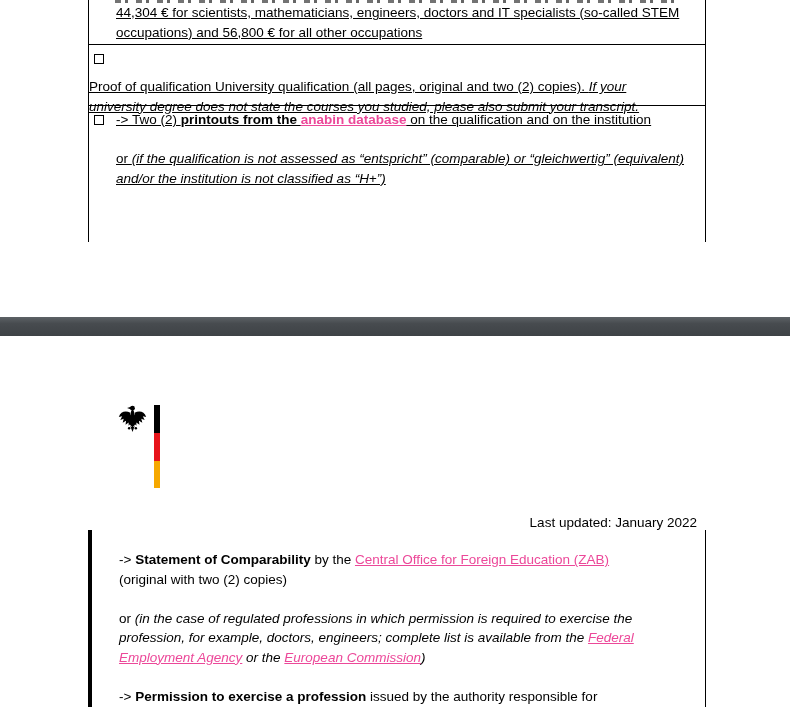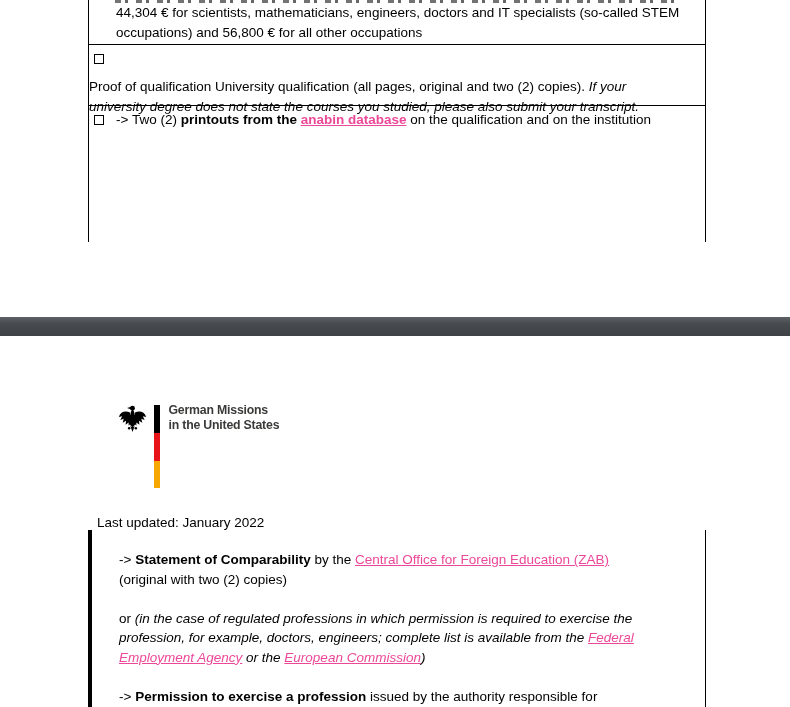--- a/index.html
+++ b/index.html
@@ -7,21 +7,21 @@
     width:790px;height:707px;position:relative;overflow:hidden;
     background:#ffffff;color:#000;
     font-family:"Liberation Sans", sans-serif;
     font-size:13.5px;line-height:19.5px;
   }
   
   .doc-table{
     position:absolute;left:88px;top:0;width:618px;box-sizing:border-box;
     border-left:1px solid #000;border-right:1px solid #000;
   }
-  .t-row{box-sizing:border-box;position:relative;}
+  .t-row{box-sizing:border-box;position:relative;text-decoration:underline;}
   .t-row.bordered{border-bottom:1px solid #000;}
   .row-salary{height:45px;padding:3px 7px 0 27px;}
   .row-flex{display:flex;}
   .cb-col{width:27px;flex:0 0 27px;}
   .checkbox{
     display:inline-block;width:10px;height:10px;box-sizing:border-box;
     border:1.4px solid #000;margin:9px 0 0 5px;background:#fff;
   }
   .row-qual{height:61px;flex-direction:column;}
   .row-qual .txt{padding-top:5px;}
@@ -51,21 +51,21 @@
   .flag-bar .fb{width:100%;}
   .fb-black{height:28px;}
   .fb-red{height:27.5px;}
   .fb-gold{height:27.5px;}
   .logo-text{
     margin-left:9px;margin-top:1px;
     font-size:12.3px;line-height:14.8px;font-weight:bold;
     letter-spacing:-0.2px;color:#3a3a39;white-space:nowrap;
   }
   .last-updated{
-    position:absolute;left:97px;top:513px;width:609px;text-align:left;
+    position:absolute;left:88px;top:513px;width:609px;text-align:right;
   }
   .doc-table2{
     position:absolute;left:88px;top:530px;width:618px;height:177px;box-sizing:border-box;
     border-left:4px solid #000000;border-right:1px solid #000;
     padding:20px 10px 0 27px;
   }
 </style>
 </head>
 <body>
 
@@ -85,20 +85,21 @@
       <p class="para"><span>Proof of qualification University qualification (all pages, original and two (2) copies). </span><i>If your university degree does not state the courses you studied, please also submit your transcript.</i></p>
     </div>
   </div>
 
   <div class="t-row row-recog row-flex">
     <div class="cb-col">
       <span class="checkbox"></span>
     </div>
     <div class="txt">
       <p class="para"><span>-&gt; Two (2) </span><b>printouts from the </b><a class="lnk" style="font-weight:bold">anabin database</a><span> on the qualification and on the institution</span></p>
+      <p class="para"><span>or </span><i>(if the qualification is not assessed as “entspricht” (comparable) or “gleichwertig” (equivalent) and/or the institution is not classified as “H+”)</i></p>
     </div>
   </div>
 
 </div>
 
 <div class="page-gap"></div>
 
 <div class="logo">
   <svg class="eagle" viewBox="0 0 60 60" xmlns="http://www.w3.org/2000/svg">
     <g fill="#000">
@@ -111,24 +112,20 @@
       <path d="M25.5 44 L30 56 L34.5 44 L32 46.5 L30 44.5 L28 46.5 Z"></path>
       <circle cx="23.5" cy="49" r="2.4"></circle>
       <circle cx="36.5" cy="49" r="2.4"></circle>
     </g>
   </svg>
   <div class="flag-bar">
     <div class="fb fb-black" style="background:#000000"></div>
     <div class="fb fb-red" style="background:#e7141a"></div>
     <div class="fb fb-gold" style="background:#f6a800"></div>
   </div>
-  <div class="logo-text">
-    <div>German Missions</div>
-    <div>in the United States</div>
-  </div>
 </div>
 
 <div class="last-updated">Last updated: January 2022</div>
 
 <div class="doc-table2">
   <p class="para"><span>-&gt; </span><b>Statement of Comparability</b><span> by the </span><a class="lnk">Central Office for Foreign Education (ZAB)</a><br><span>(original with two (2) copies)</span></p>
   <p class="para"><span>or </span><i><span>(in the case of regulated professions in which permission is required to exercise the profession, for example, doctors, engineers; complete list is available from the </span><a class="lnk">Federal Employment Agency</a><span> or the </span><a class="lnk">European Commission</a><span>)</span></i></p>
   <p class="para"><span>-&gt; </span><b>Permission to exercise a profession</b><span> issued by the authority responsible for</span></p>
 </div>
 

